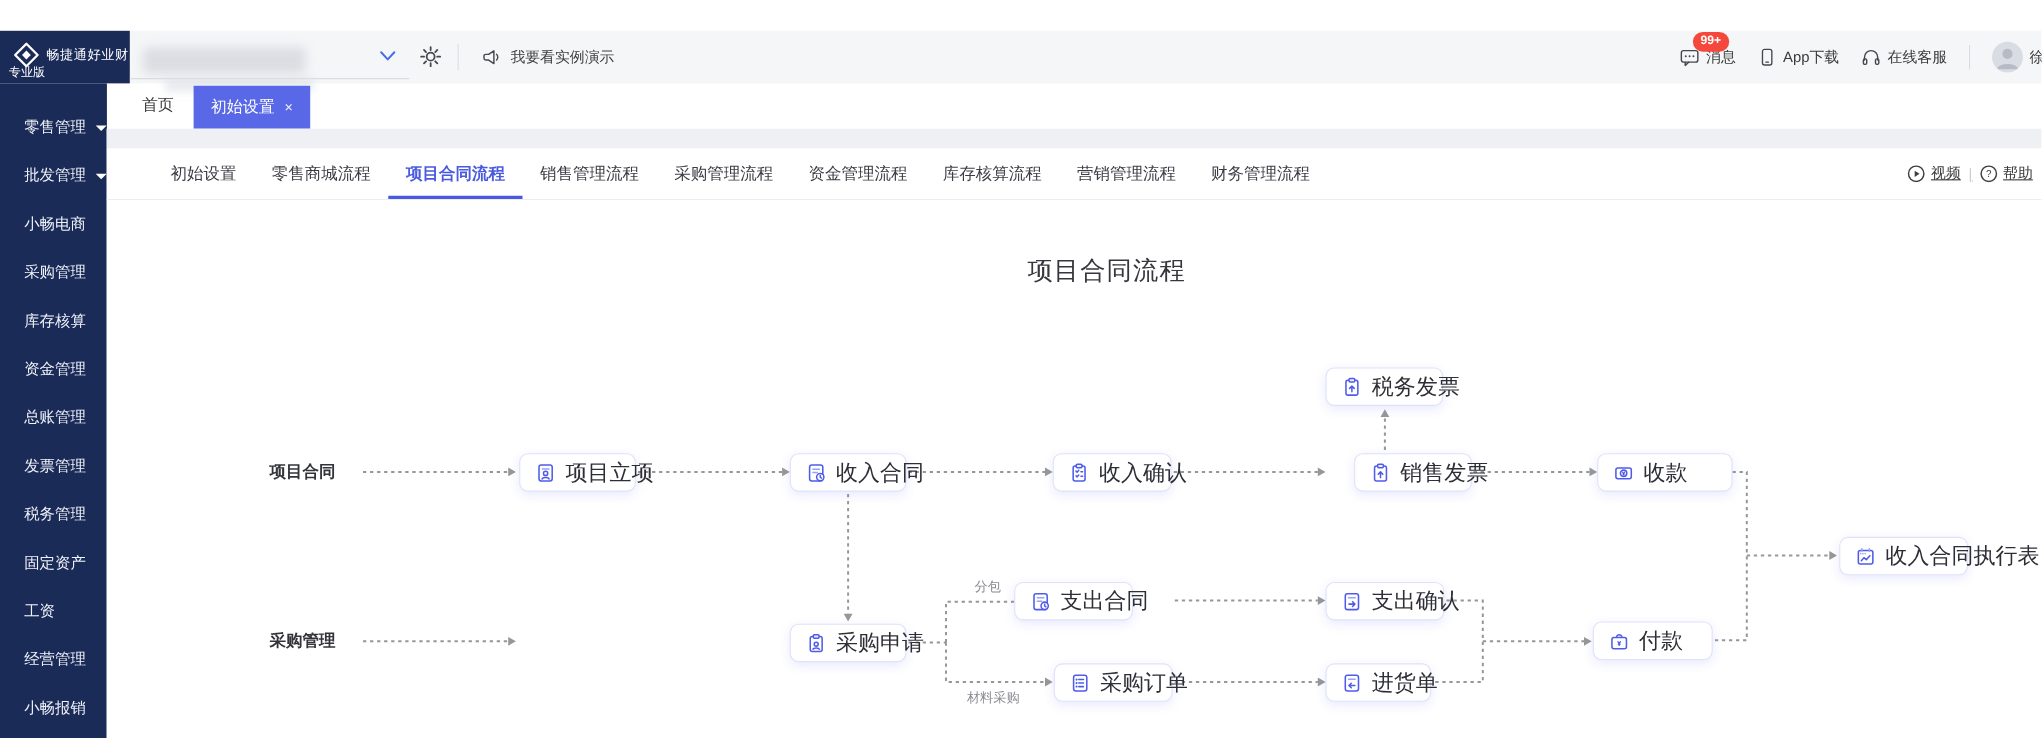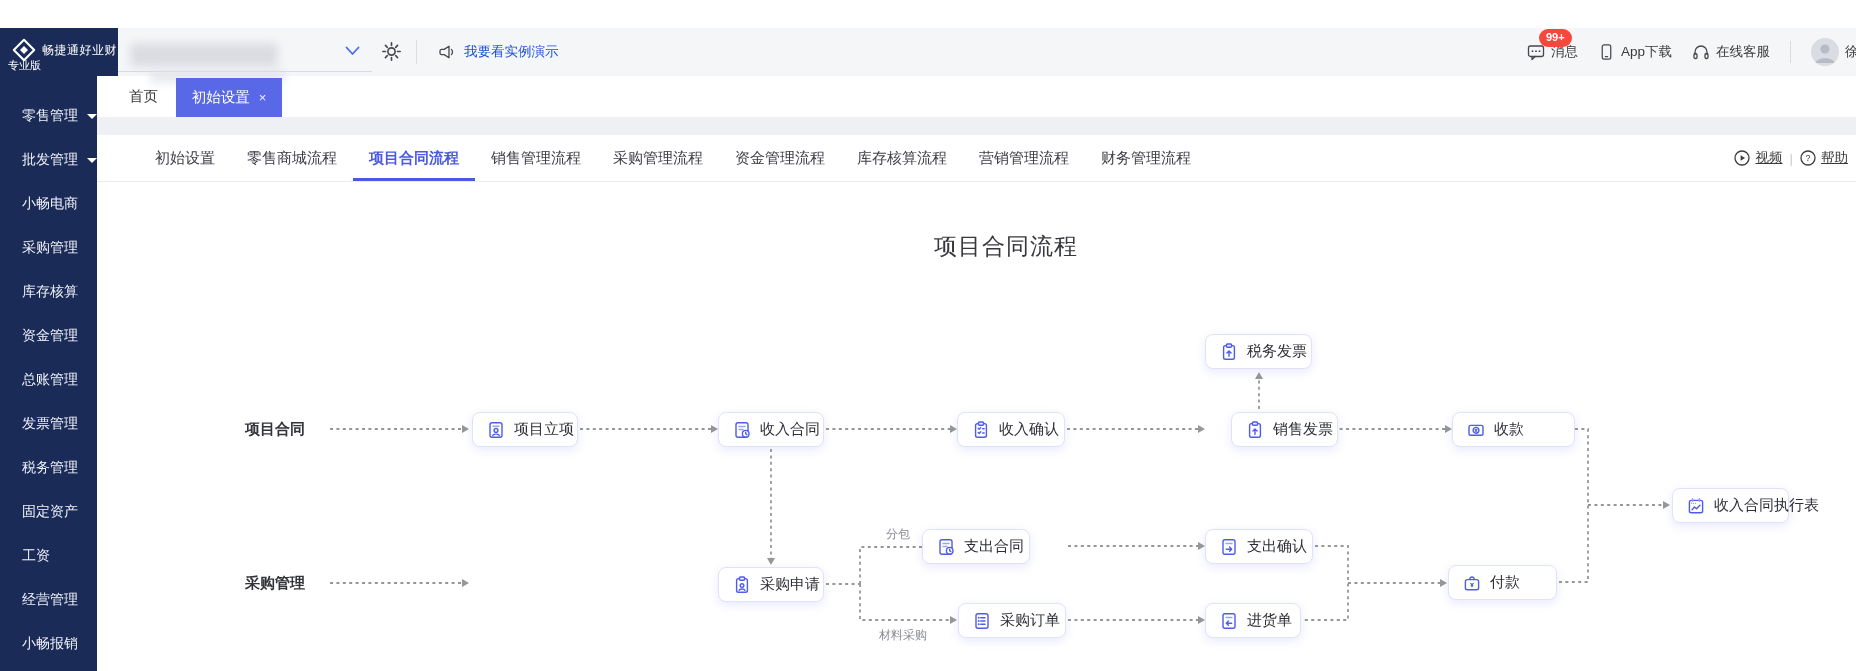--- a/index.html
+++ b/index.html
@@ -12,21 +12,21 @@
   .header { position:absolute; left:0; top:28px; width:100%; height:48px; background:#f5f6f8; }
   .logo-block { position:absolute; left:0; top:0; width:118px; height:48px; background:#1b2b58; color:#fff; }
   .logo-mark { position:absolute; left:11px; top:9px; }
   .product-name { position:absolute; left:42px; top:14px; font-size:12px; letter-spacing:.5px; white-space:nowrap; }
   .edition { position:absolute; left:8px; bottom:3px; font-size:11px; }
   .company-select { position:absolute; left:118px; top:5px; width:254px; height:39px; border-bottom:1px solid #d8dae1; cursor:pointer; }
   .blur-blob { position:absolute; left:12px; top:10px; width:148px; height:24px; background:#c9ccd4; opacity:.6; filter:blur(5px); border-radius:4px; }
   .chevron-down { position:absolute; left:345px; top:18px; cursor:pointer; }
   .gear-btn { position:absolute; left:381px; top:13px; cursor:pointer; }
   .header-divider { position:absolute; left:416px; top:12px; width:1px; height:24px; background:#dcdee4; }
-  .demo-link { position:absolute; left:438px; top:0; height:48px; display:flex; align-items:center; gap:8px; font-size:13.5px; color:#1d4ed8; cursor:pointer; }
+  .demo-link { position:absolute; left:438px; top:0; height:48px; display:flex; align-items:center; gap:8px; font-size:13.5px; color:#404040; cursor:pointer; }
   .header-right { position:absolute; right:-16px; top:0; height:48px; display:flex; align-items:center; gap:20px; font-size:13.5px; color:#3a3a3a; }
   .hr-item { position:relative; display:flex; align-items:center; gap:6px; cursor:pointer; white-space:nowrap; }
   .badge { position:absolute; top:-14px; left:12px; background:#f5483c; color:#fff; font-size:11px; font-weight:bold; line-height:1; padding:3px 7px 4px; border-radius:9px; }
   .hr-sep { width:1px; height:22px; background:#d9dbe1; }
   .avatar { width:28px; height:28px; border-radius:50%; background:#d9dce2; overflow:hidden; flex:0 0 auto; }
   
   .tab-row { position:absolute; left:0; top:76px; width:100%; height:41px; background:#fff; }
   .tab-row-dark { position:absolute; left:0; top:0; width:97px; height:41px; background:#1b2b58; }
   .blur-blob2 { position:absolute; left:150px; top:-5px; width:135px; height:12px; background:#dde0e6; opacity:.7; filter:blur(4px); }
   .tab-home { position:absolute; left:129px; top:0; height:41px; line-height:41px; font-size:14.5px; color:#3a3a3a; cursor:pointer; }
@@ -45,21 +45,21 @@
   .subtab.active { color:#4a5ae0; font-weight:bold; box-shadow:inset 0 -3px 0 #4a5ae0; }
   .subtab-right { margin-left:auto; display:flex; align-items:center; gap:7px; padding-right:8px; font-size:13.5px; color:#3a3a3a;text-decoration:underline; }
   .subtab-right .vsep { color:#ccc; }
   .icon-text { display:flex; align-items:center; gap:5px; cursor:pointer; }
   
   .flow-canvas { position:absolute; left:97px; top:182px; right:0; bottom:0; background:#fff; }
   .flow-title { position:absolute; left:1006px; top:231px; transform:translateX(-50%); font-size:23px; font-weight:500; color:#36373d; letter-spacing:1px; white-space:nowrap; }
   #flow-svg { position:absolute; left:0; top:0; pointer-events:none; }
   .flow-node { position:absolute; height:35px; background:#fff; border:1px solid #e0e2f7; border-radius:8px;
     box-shadow:0 3px 10px rgba(93,100,255,.14); display:flex; align-items:center; gap:8px; padding-left:13px;
-    font-size:15px; color:#2e2f36; cursor:pointer; white-space:nowrap; }
+    font-size:20px; color:#2e2f36; cursor:pointer; white-space:nowrap; }
   .flow-node svg { flex:0 0 auto; }
   .row-label { position:absolute; transform:translateY(-50%); font-size:15px; font-weight:bold; color:#33343a; white-space:nowrap; }
   .edge-label { position:absolute; transform:translate(-50%,-50%); font-size:12px; color:#8a8b92; white-space:nowrap; }
 </style>
 </head>
 <body>
 
 <div class="header">
   <div class="logo-block">
     <svg class="logo-mark" width="26" height="26" viewBox="0 0 26 26">

